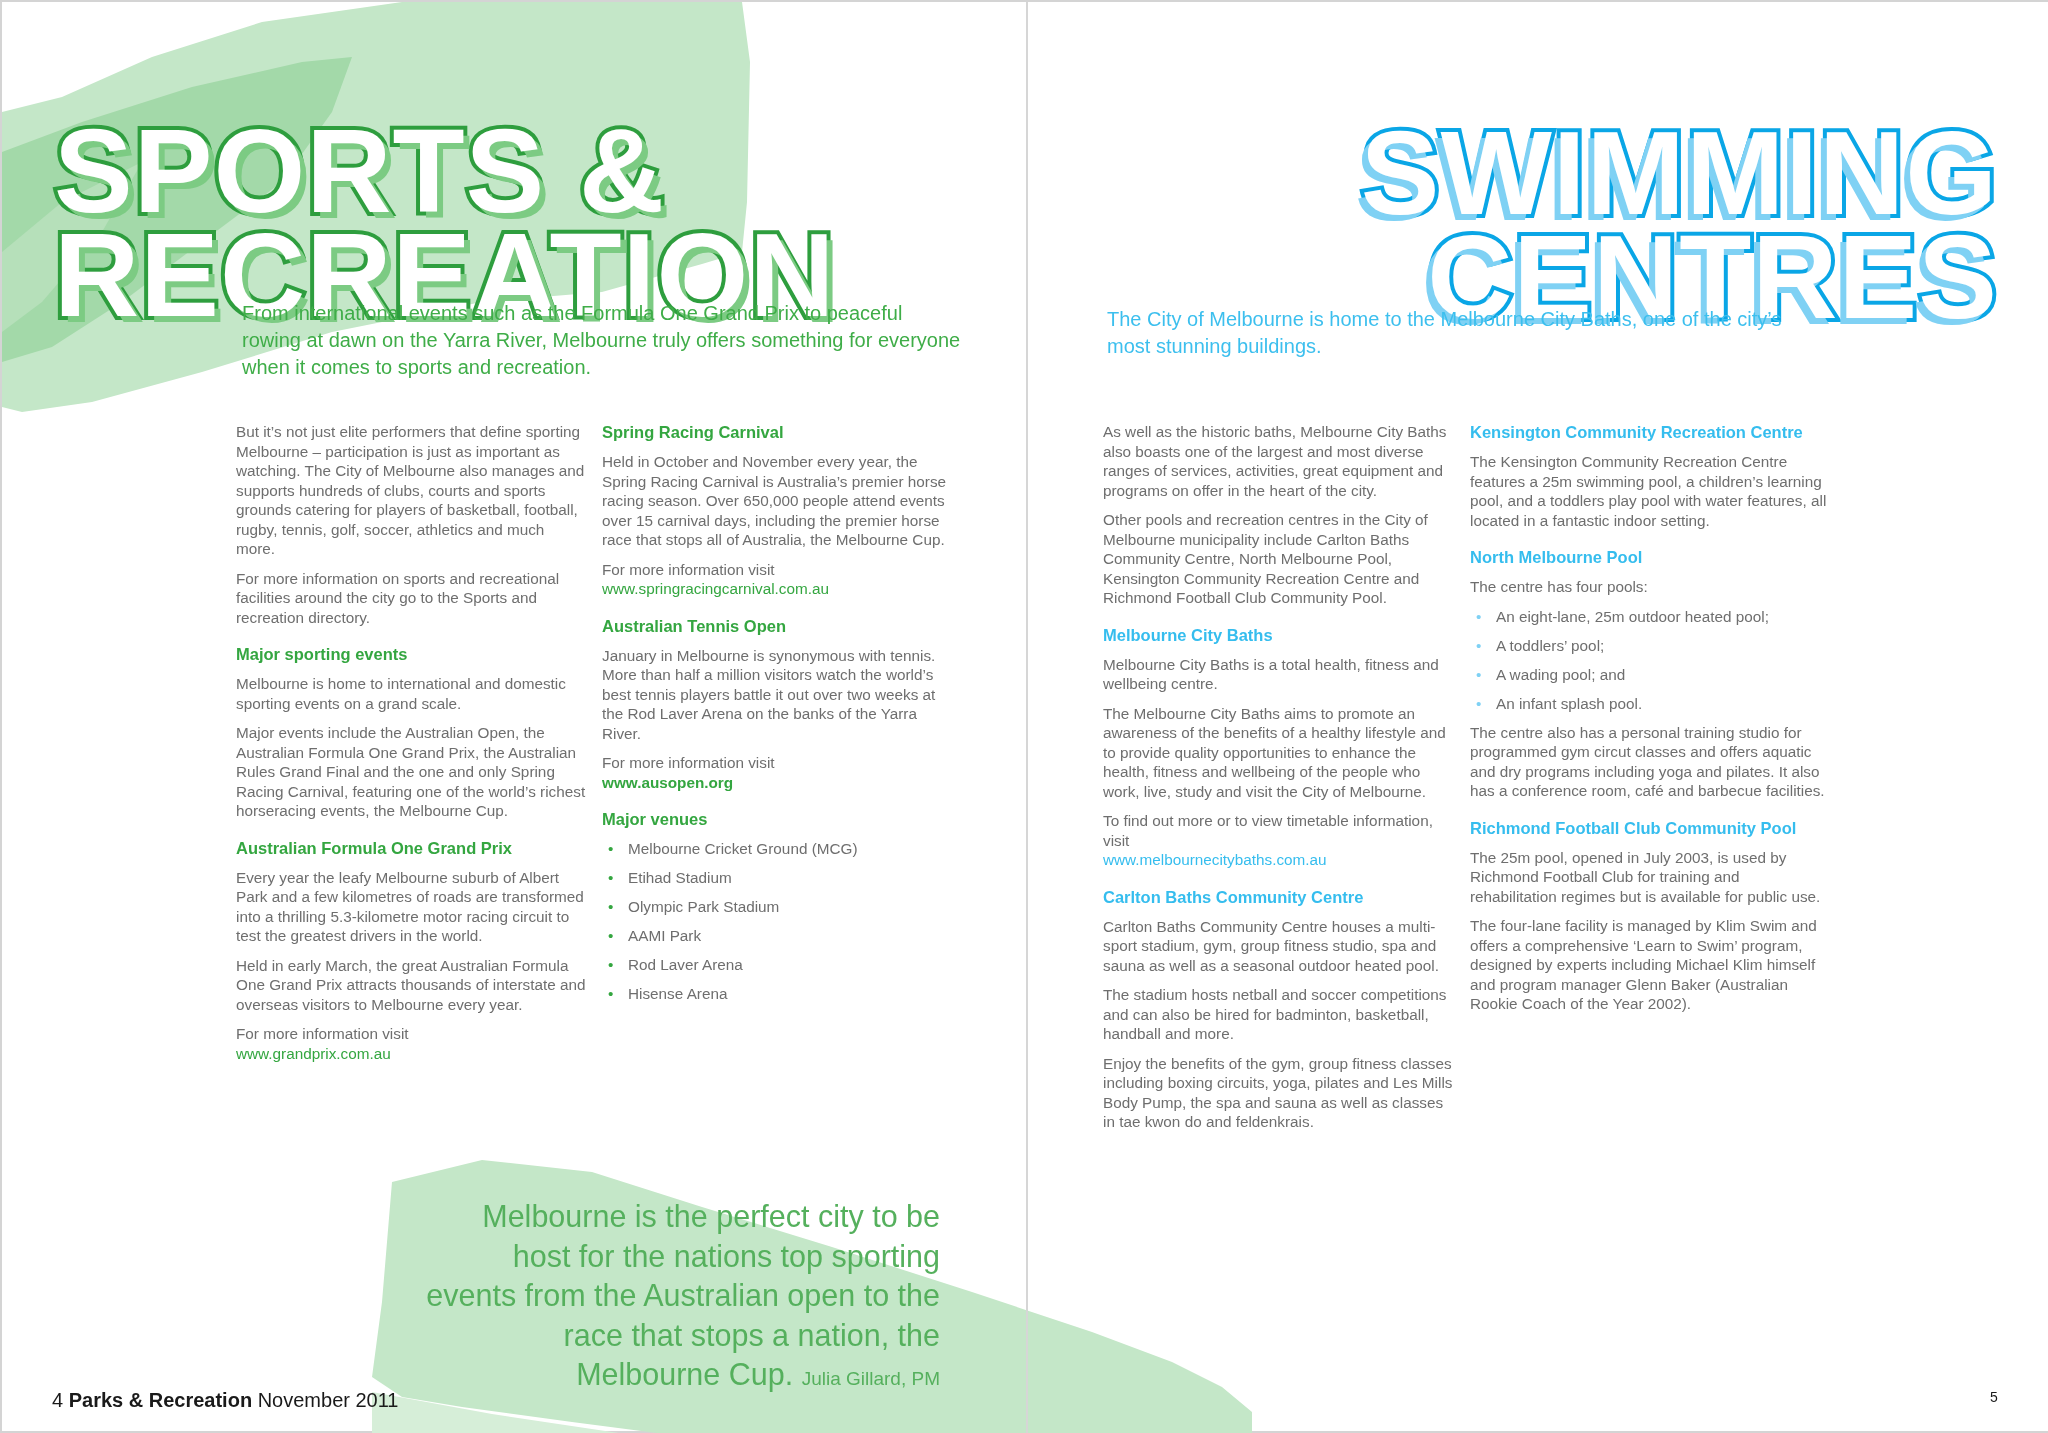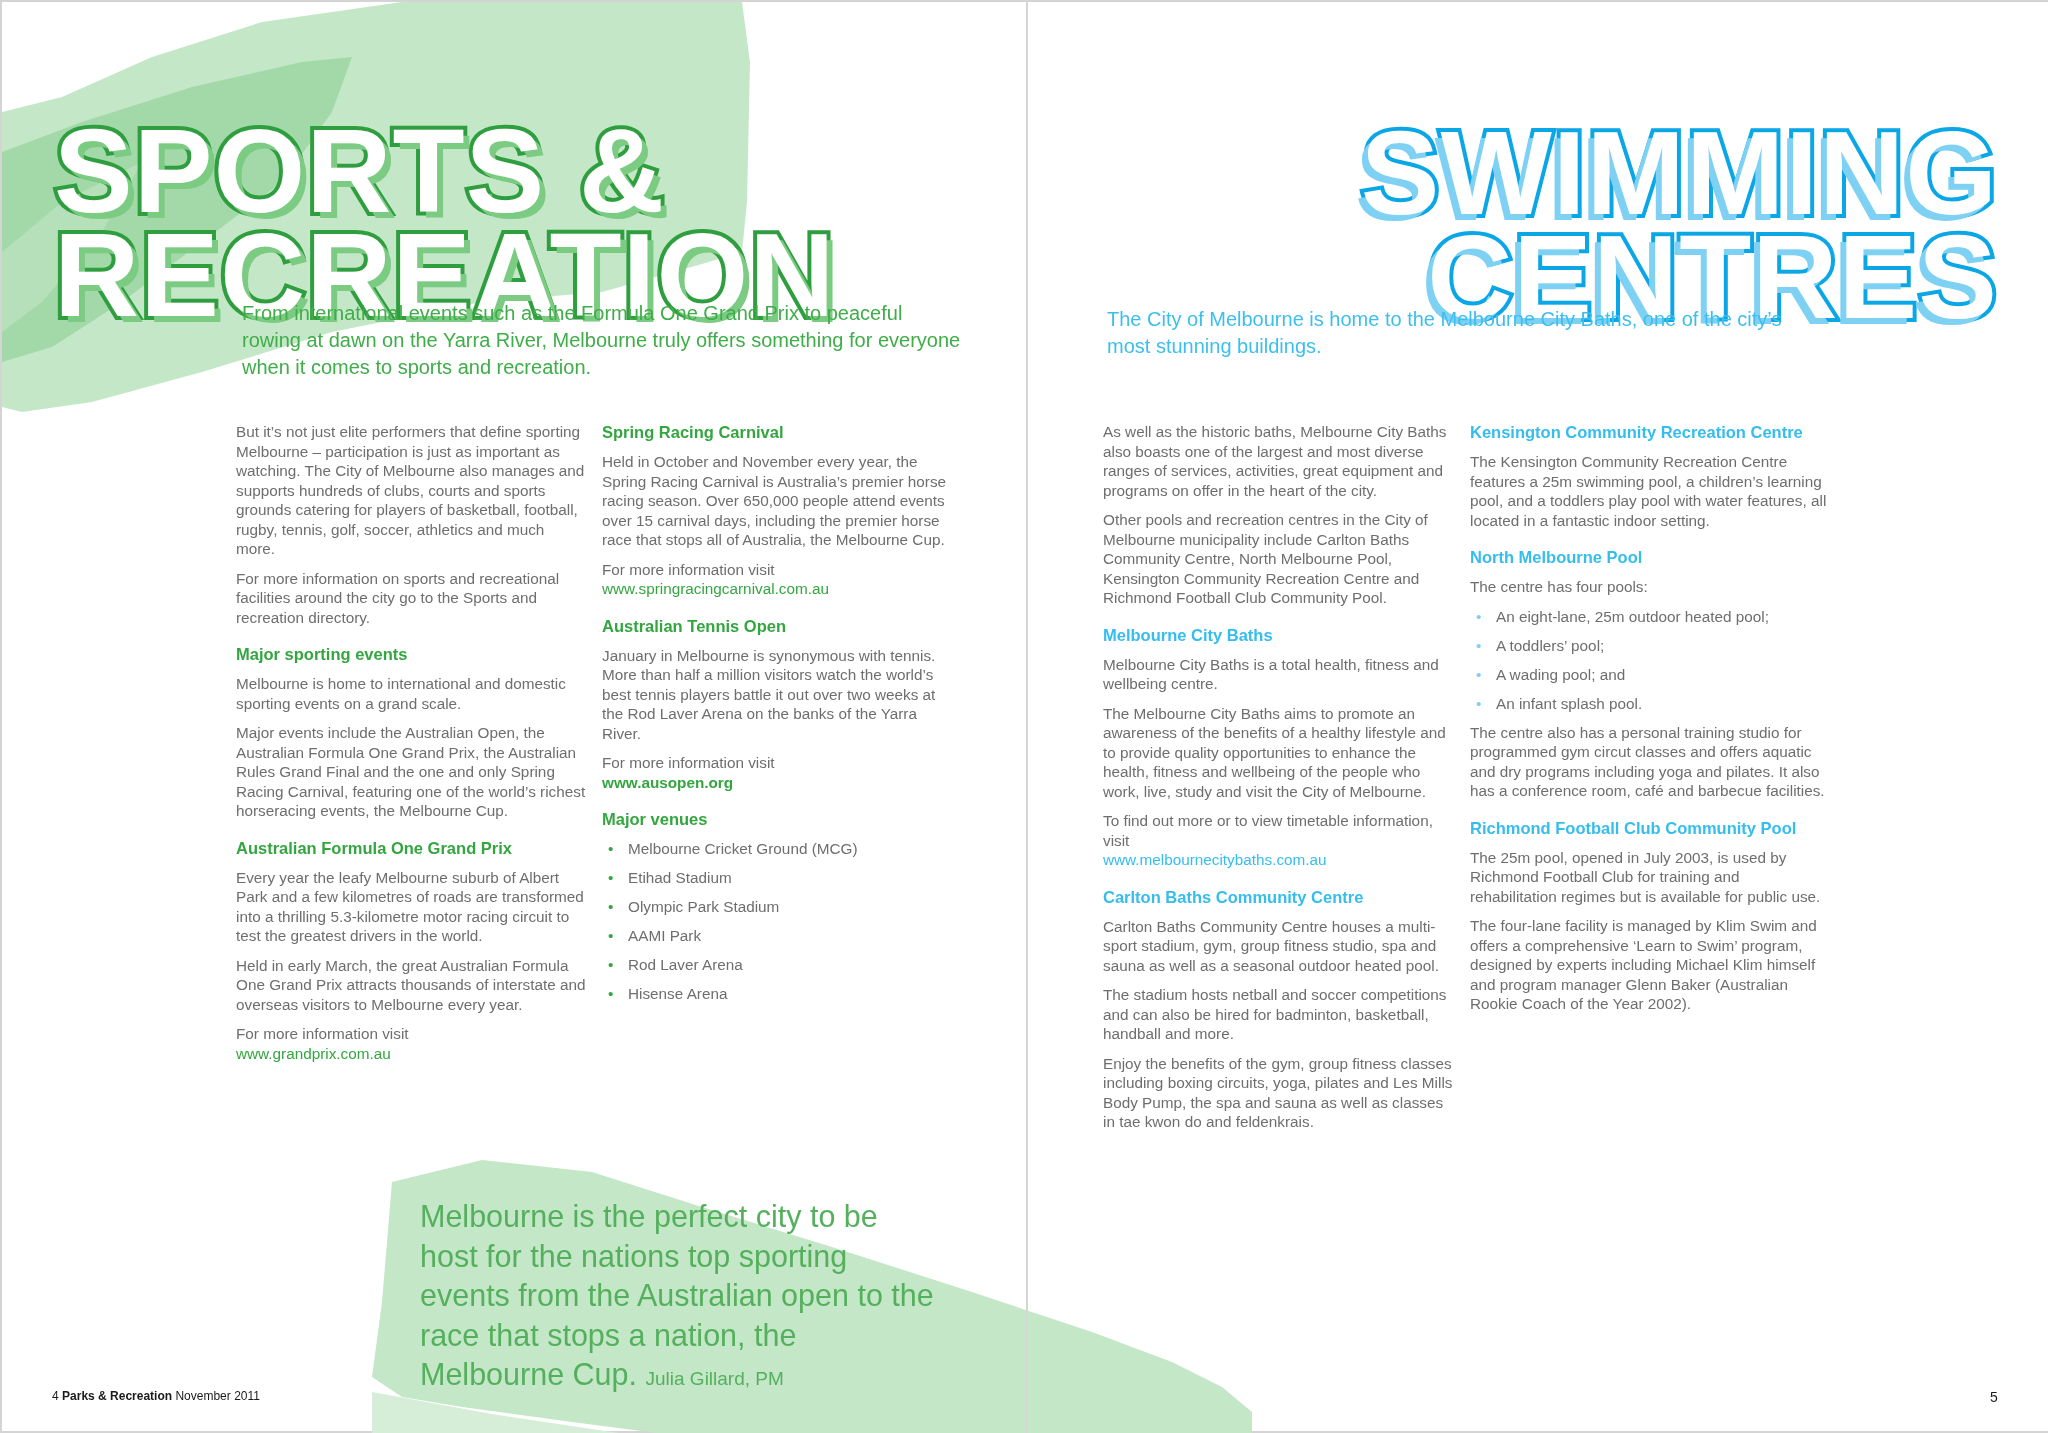--- a/index.html
+++ b/index.html
@@ -35,24 +35,24 @@
   .col li { position: relative; padding-left: 26px; margin-bottom: 9.5px; }
   .col li .dot { position: absolute; left: 6px; top: 0; }
   .green li .dot { color: #34a640; }
   .blue li .dot { color: #7fd1f4; }
 
   .c1 { left: 234px; top: 420px; width: 350px; }
   .c2 { left: 600px; top: 420px; width: 355px; }
   .c3 { left: 1101px; top: 420px; width: 350px; }
   .c4 { left: 1468px; top: 420px; width: 360px; }
 
-  .quote { position: absolute; left: 418px; top: 1195px; width: 520px; font-size: 30.5px; line-height: 39.5px; color: #55b05d; font-weight: 400; }
+  .quote { position: absolute; left: 418px; top: 1195px; width: 520px; font-size: 30.5px; line-height: 39.5px; color: #55b05d; font-weight: 400; text-align: right; }
   .quote .attrib { font-size: 19px; }
 
-  .footer-left { position: absolute; left: 50px; top: 1387px; font-size: 12px; color: #1a1a1a; }
+  .footer-left { position: absolute; left: 50px; top: 1387px; font-size: 20px; color: #1a1a1a; }
   .footer-left b { font-weight: 700; }
   .footer-right { position: absolute; left: 1988px; top: 1387px; font-size: 14px; color: #1a1a1a; }
 </style>
 </head>
 <body>
 
 <div class="spread">
 
   <svg class="brush" style="left:0;top:0" width="760" height="420" viewBox="0 0 760 420">
     <path d="M0 110 L60 95 L150 55 L260 20 L400 0 L740 0 L748 60 L745 200 L740 250 L700 262 L600 290 L480 300 L330 330 L200 370 L90 400 L20 410 L0 405 Z" fill="#c4e7c8"></path>

